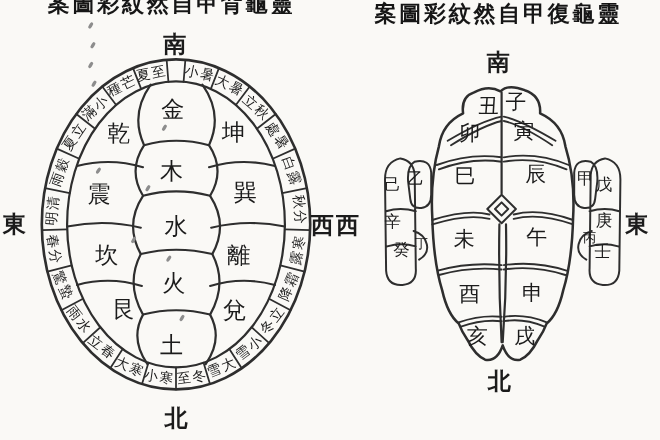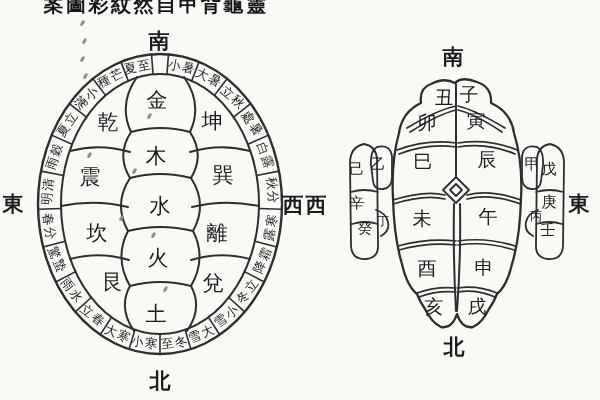--- a/index.html
+++ b/index.html
@@ -83,20 +83,21 @@
                M377,147 Q370,151 371,165 L373,181 Q374,190 383,189 Q392,188 392,177 L392,157 Q391,144 377,147
                M376,210 Q386,213 388,222 Q390,231 381,236"></path>
       <path stroke-width="1.8" d="M550,144 Q564,147 564,163 L563,246 Q562,260 548,259 Q535,258 536,244 L537,159 Q538,146 550,144 Z
                M563,192 Q550,188 536,192 M562,224 Q549,220 536,224
                M537,147 Q544,151 543,165 L541,181 Q540,190 531,189 Q522,188 522,177 L522,157 Q523,144 537,147
                M538,210 Q528,213 526,222 Q524,231 533,236"></path>
     </g>
   </svg>
 
   <span class="lbl title" style="left:156px;top:4px;">案圖彩紋然自甲背龜靈</span>
+  <span class="lbl title" style="left:453px;top:13px;">案圖彩紋然自甲復龜靈</span>
 
   <span class="lbl dir" style="left:159px;top:41px;">南</span>
   <span class="lbl dir" style="left:160px;top:381px;">北</span>
   <span class="lbl dir" style="left:13px;top:204px;">東</span>
   <span class="lbl dir" style="left:293px;top:205px;">西</span>
 
   <span class="lbl dir" style="left:453px;top:57px;">南</span>
   <span class="lbl dir" style="left:454px;top:347px;">北</span>
   <span class="lbl dir" style="left:316px;top:205px;">西</span>
   <span class="lbl dir" style="left:579px;top:204px;">東</span>

